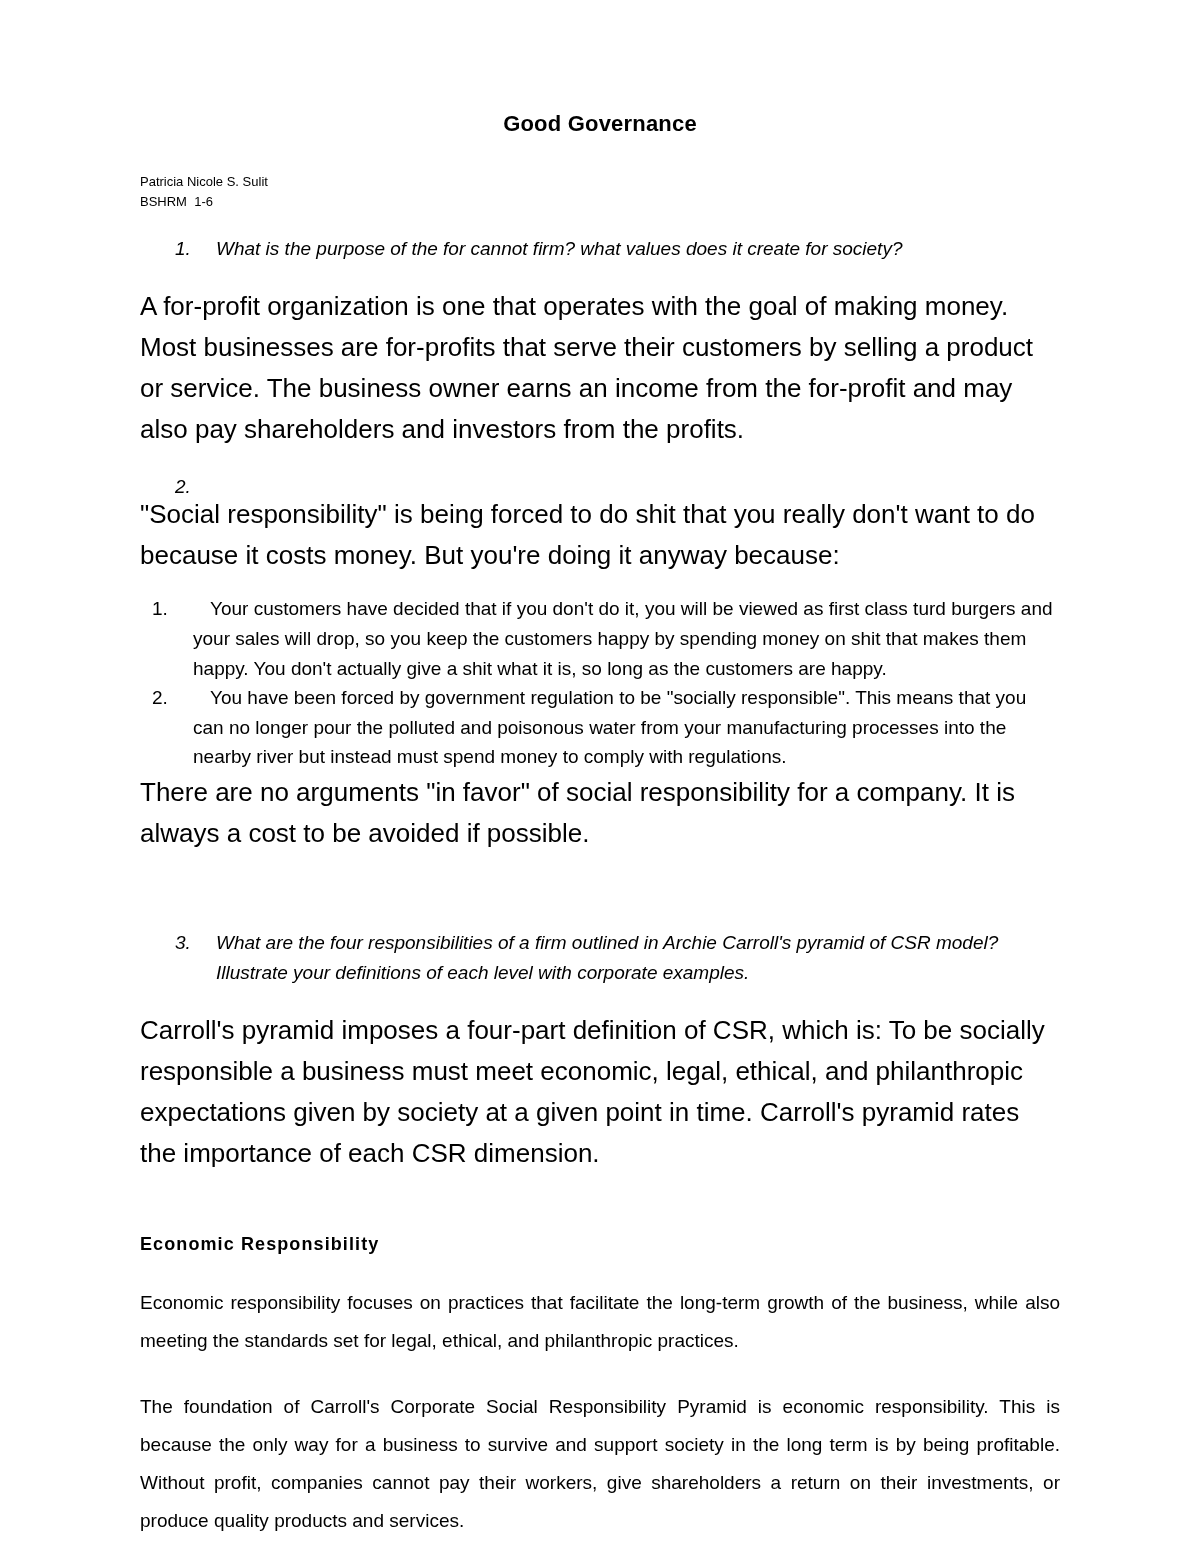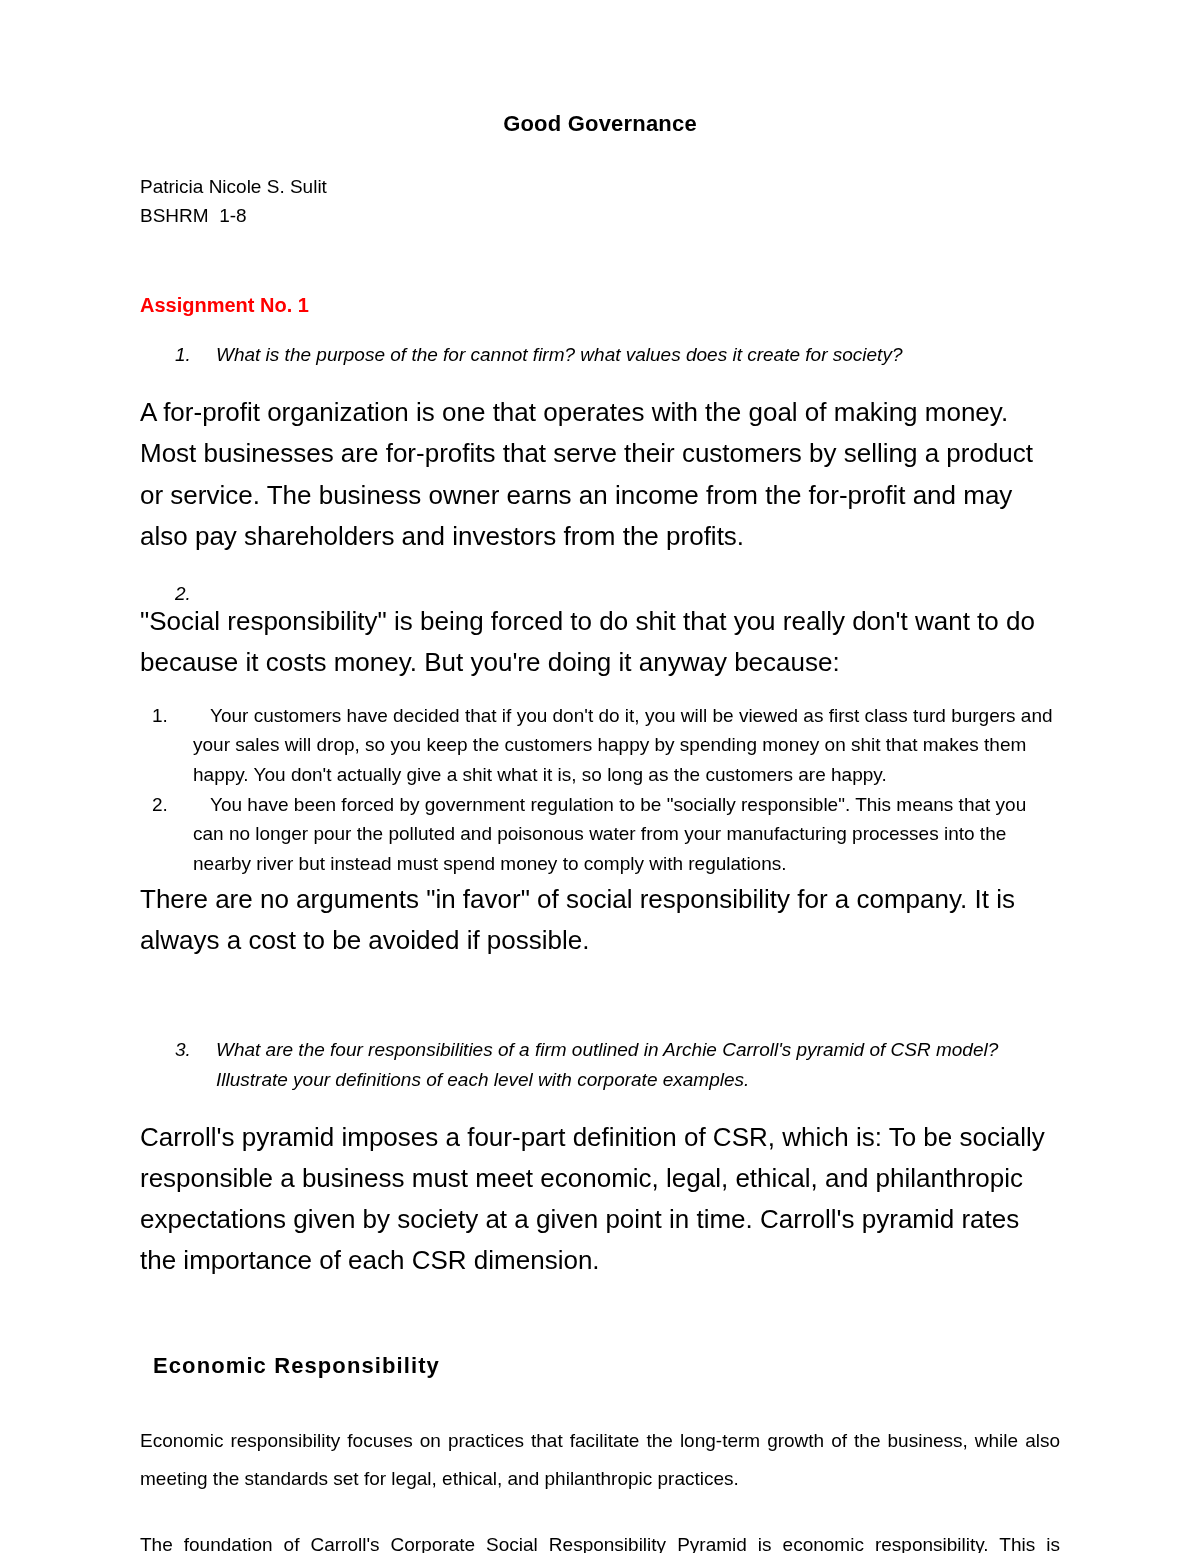--- a/index.html
+++ b/index.html
@@ -35,21 +35,21 @@
     text-align: center;
     margin: 0;
     padding-top: 110px;
     letter-spacing: 0.2px;
     line-height: 1.25;
   }
 
   
   .byline {
     margin-top: 34px;
-    font-size: 19px;
+    font-size: 13px;
     line-height: 1.55;
   }
   .byline div { white-space: pre; }
 
   
   .assignment-heading {
     color: #ff0000;
     font-size: 20px;
     margin: 0;
     padding-top: 62px;
@@ -103,24 +103,24 @@
   }
   .reason-item .rnum {
     position: absolute;
     left: 12px;
     top: 0;
   }
   .reason-item .lead { padding-left: 17px; }
 
   
   .sub-heading {
-    font-size: 22px;
+    font-size: 18px;
     font-weight: bold;
     letter-spacing: 1.1px;
-    margin: 13px;
+    margin: 0;
     padding-top: 58px;
     line-height: 1.3;
   }
 
   
   .justified-para {
     font-size: 19px;
     line-height: 2.0;
     text-align: justify;
     margin: 0;
@@ -132,24 +132,23 @@
 </head>
 <body>
 
 <div class="page">
   <div class="content">
 
     <h1 class="doc-title">Good Governance</h1>
 
     <div class="byline">
       <div>Patricia Nicole S. Sulit</div>
-      <div>BSHRM  1-8</div>
+      <div>BSHRM  1-6</div>
     </div>
 
-    <h2 class="assignment-heading">Assignment No. 1</h2>
 
     <ol class="question-list">
       <li class="question-item">
         <span class="qnum">1.</span>
         <span>What is the purpose of the for cannot firm? what values does it create for society?</span>
       </li>
     </ol>
 
     <p class="body-para">A for-profit organization is one that operates with the goal of making money. Most businesses are for-profits that serve their customers by selling a product or service. The business owner earns an income from the for-profit and may also pay shareholders and investors from the profits.</p>
 

